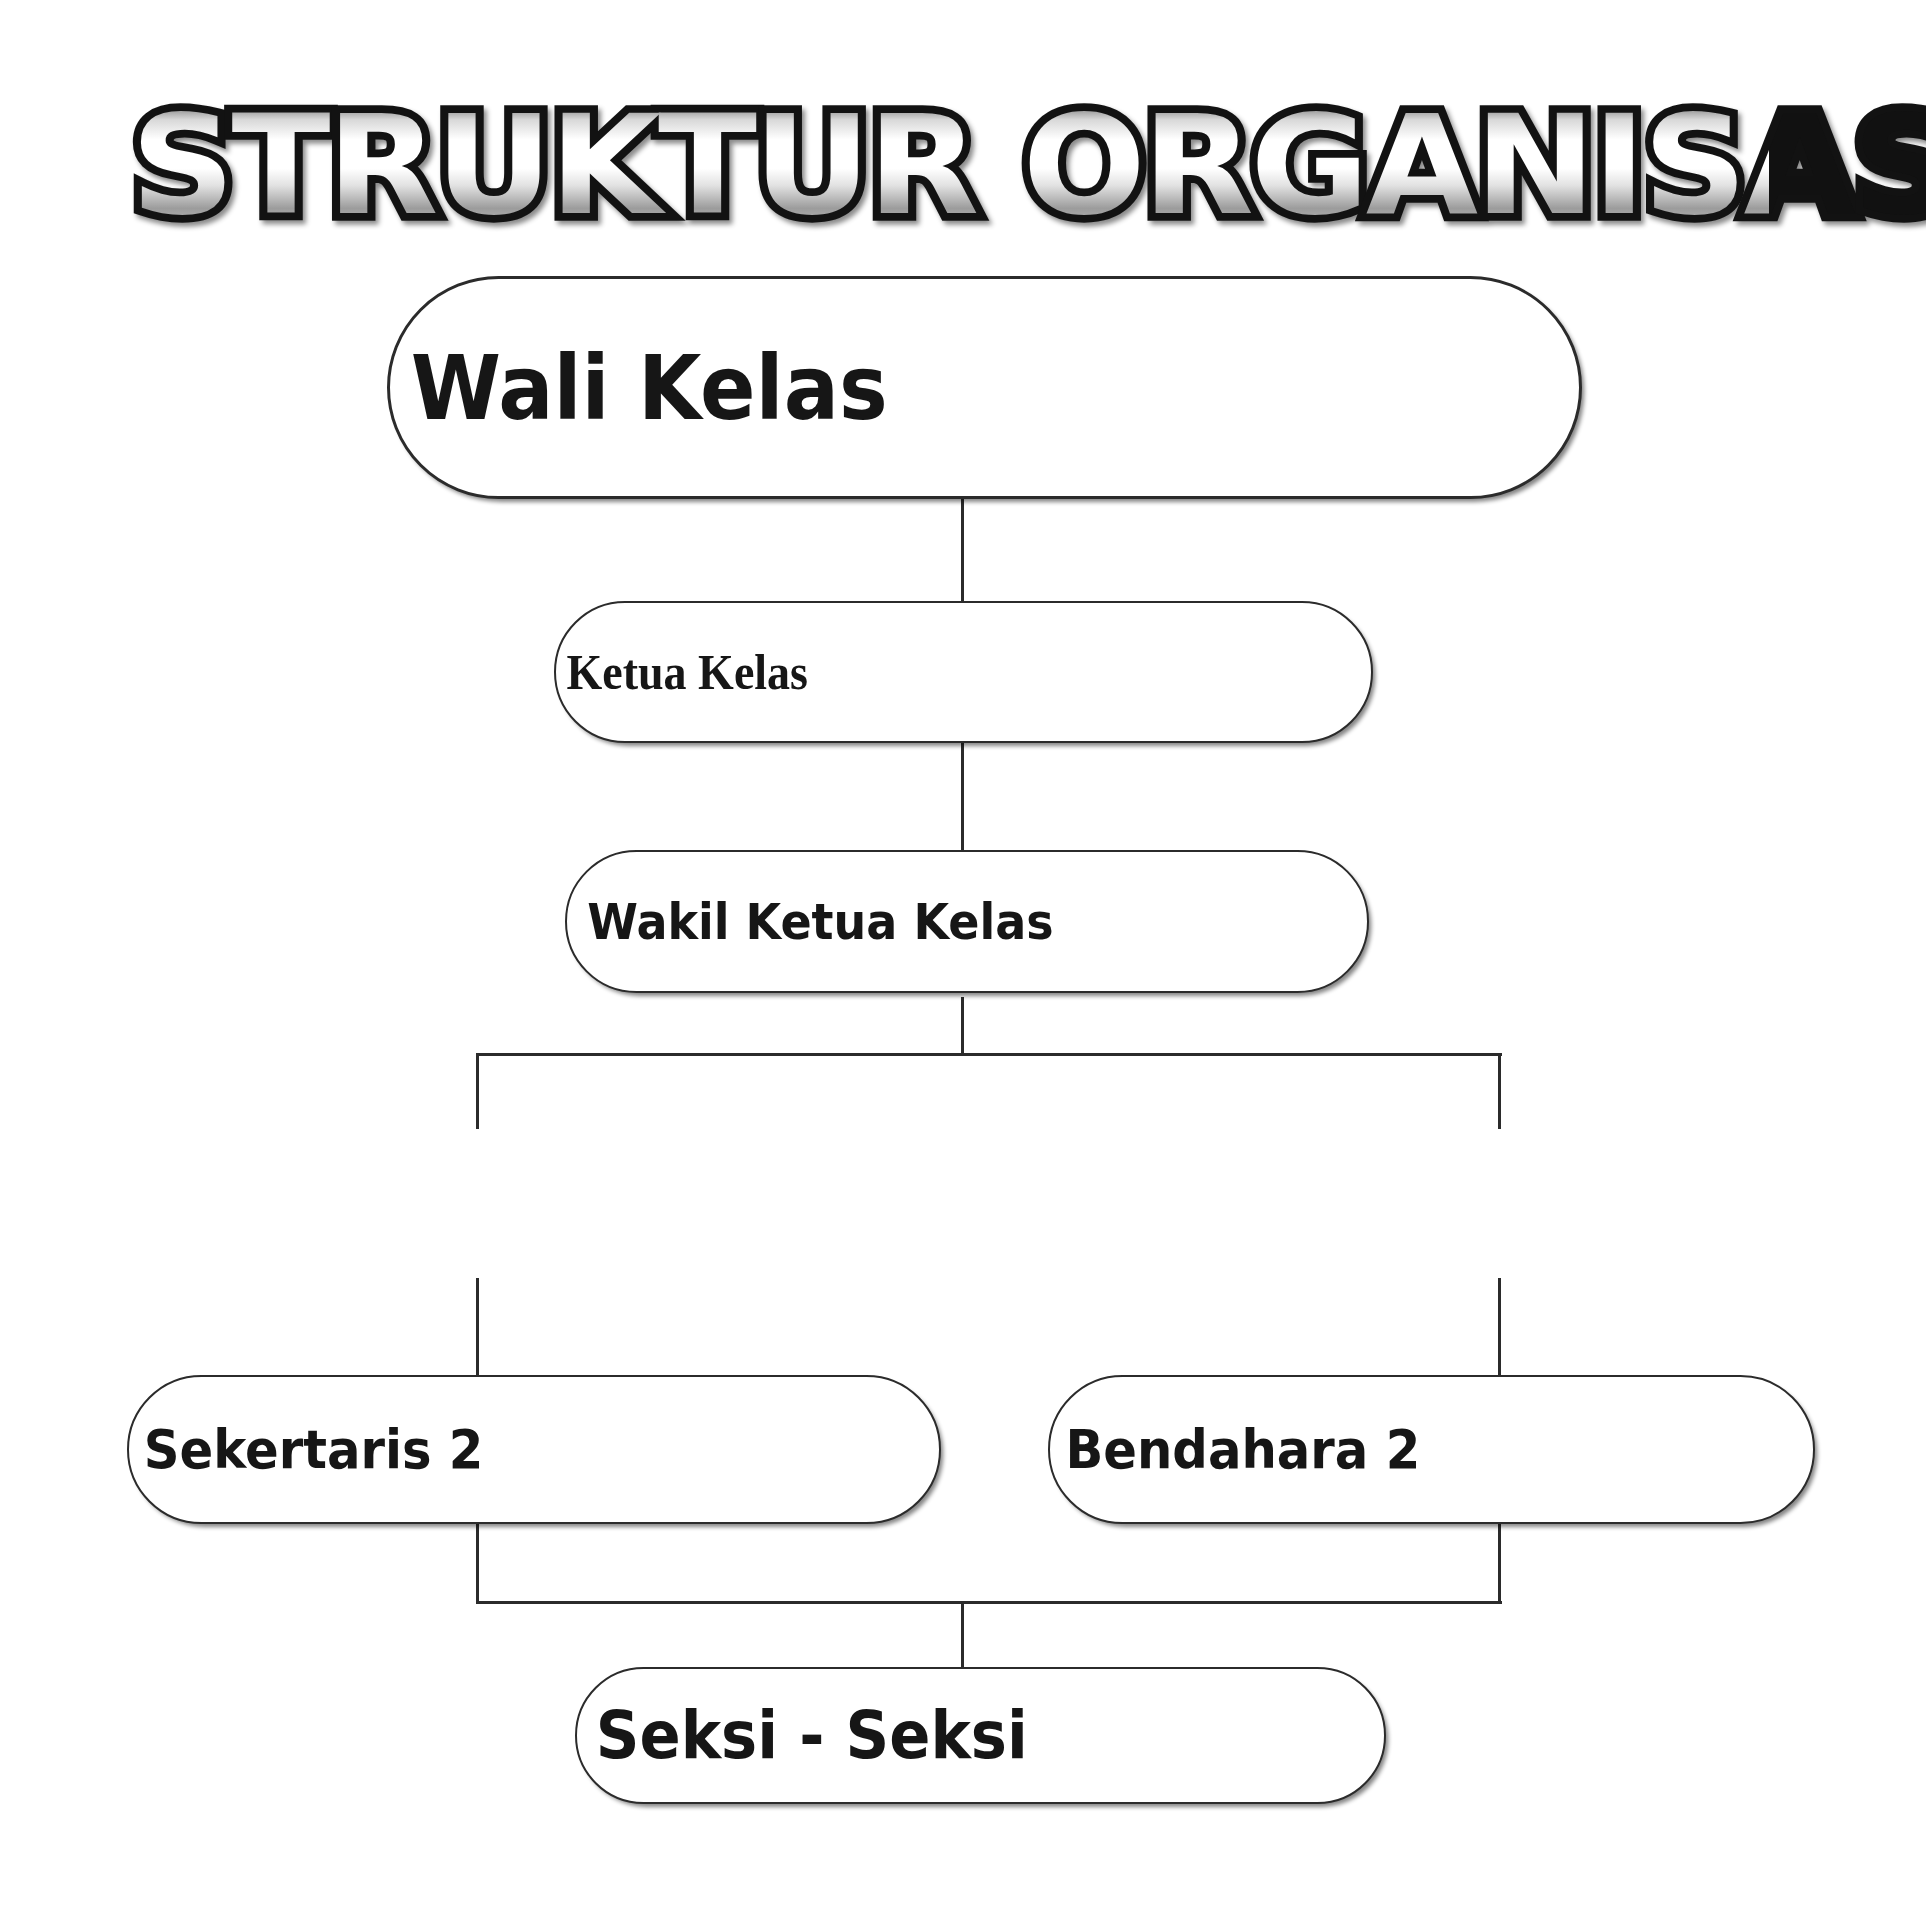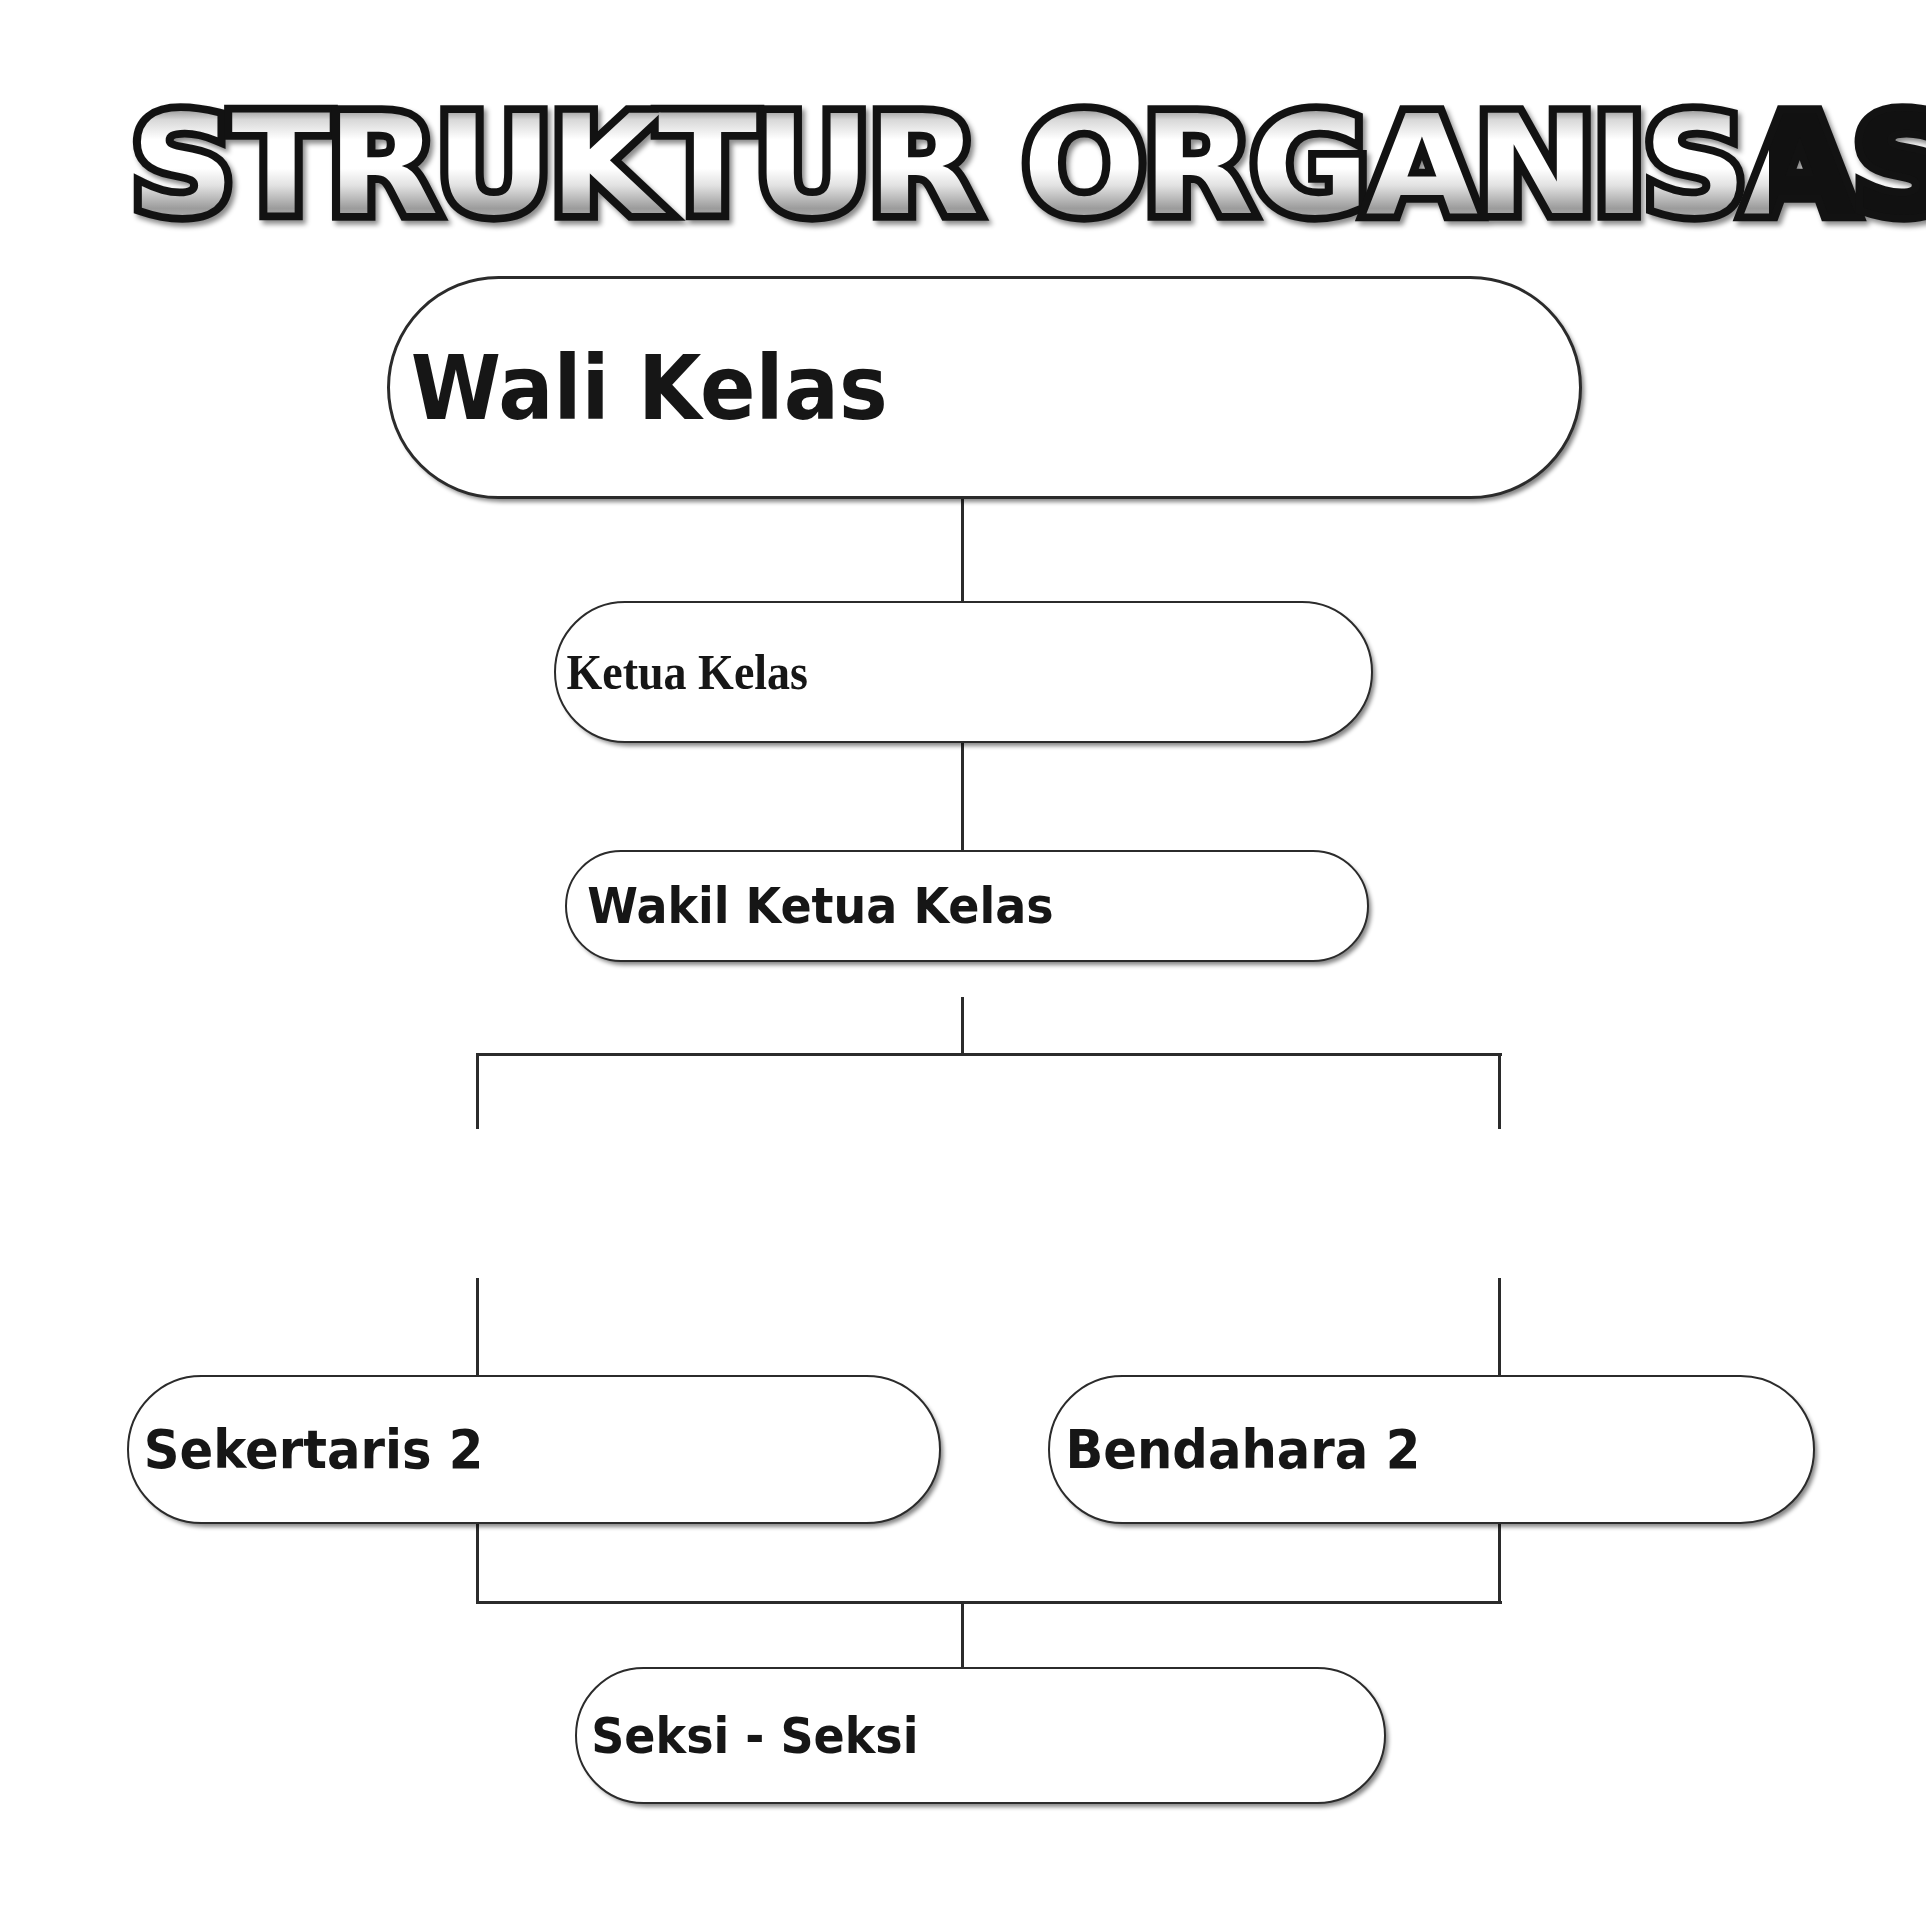--- a/index.html
+++ b/index.html
@@ -99,21 +99,21 @@
   .node-mid {
     border-radius: 74px;
     font-size: 50px;
   }
   .node-branch {
     border-radius: 77px;
     font-size: 54px;
   }
   .node-leaf {
     border-radius: 70px;
-    font-size: 50px;
+    font-size: 66px;
   }
 
   
   .conn {
     position: absolute;
     background: #2b2b2b;
   }
   .conn-v { width: 3px; }
   .conn-h { height: 3px; }
 </style>
@@ -146,21 +146,21 @@
   <div class="conn conn-v" style="left:961px; top:1601px; height:68px;"></div>
 
   <div class="node node-root" style="left:387px; top:276px; width:1195px; height:223px;">
     <span class="label">Wali Kelas</span>
   </div>
 
   <div class="node node-mid" style="left:554px; top:601px; width:819px; height:142px;font-family:Liberation Serif, serif;">
     <span class="label">Ketua Kelas</span>
   </div>
 
-  <div class="node node-mid" style="left:565px; top:850px; width:804px; height:112px;">
+  <div class="node node-mid" style="left:565px; top:850px; width:804px; height:143px;">
     <span class="label">Wakil Ketua Kelas</span>
   </div>
 
 
 
   <div class="node node-branch" style="left:127px; top:1375px; width:814px; height:149px;">
     <span class="label">Sekertaris 2</span>
   </div>
 
   <div class="node node-branch" style="left:1048px; top:1375px; width:767px; height:149px;">

